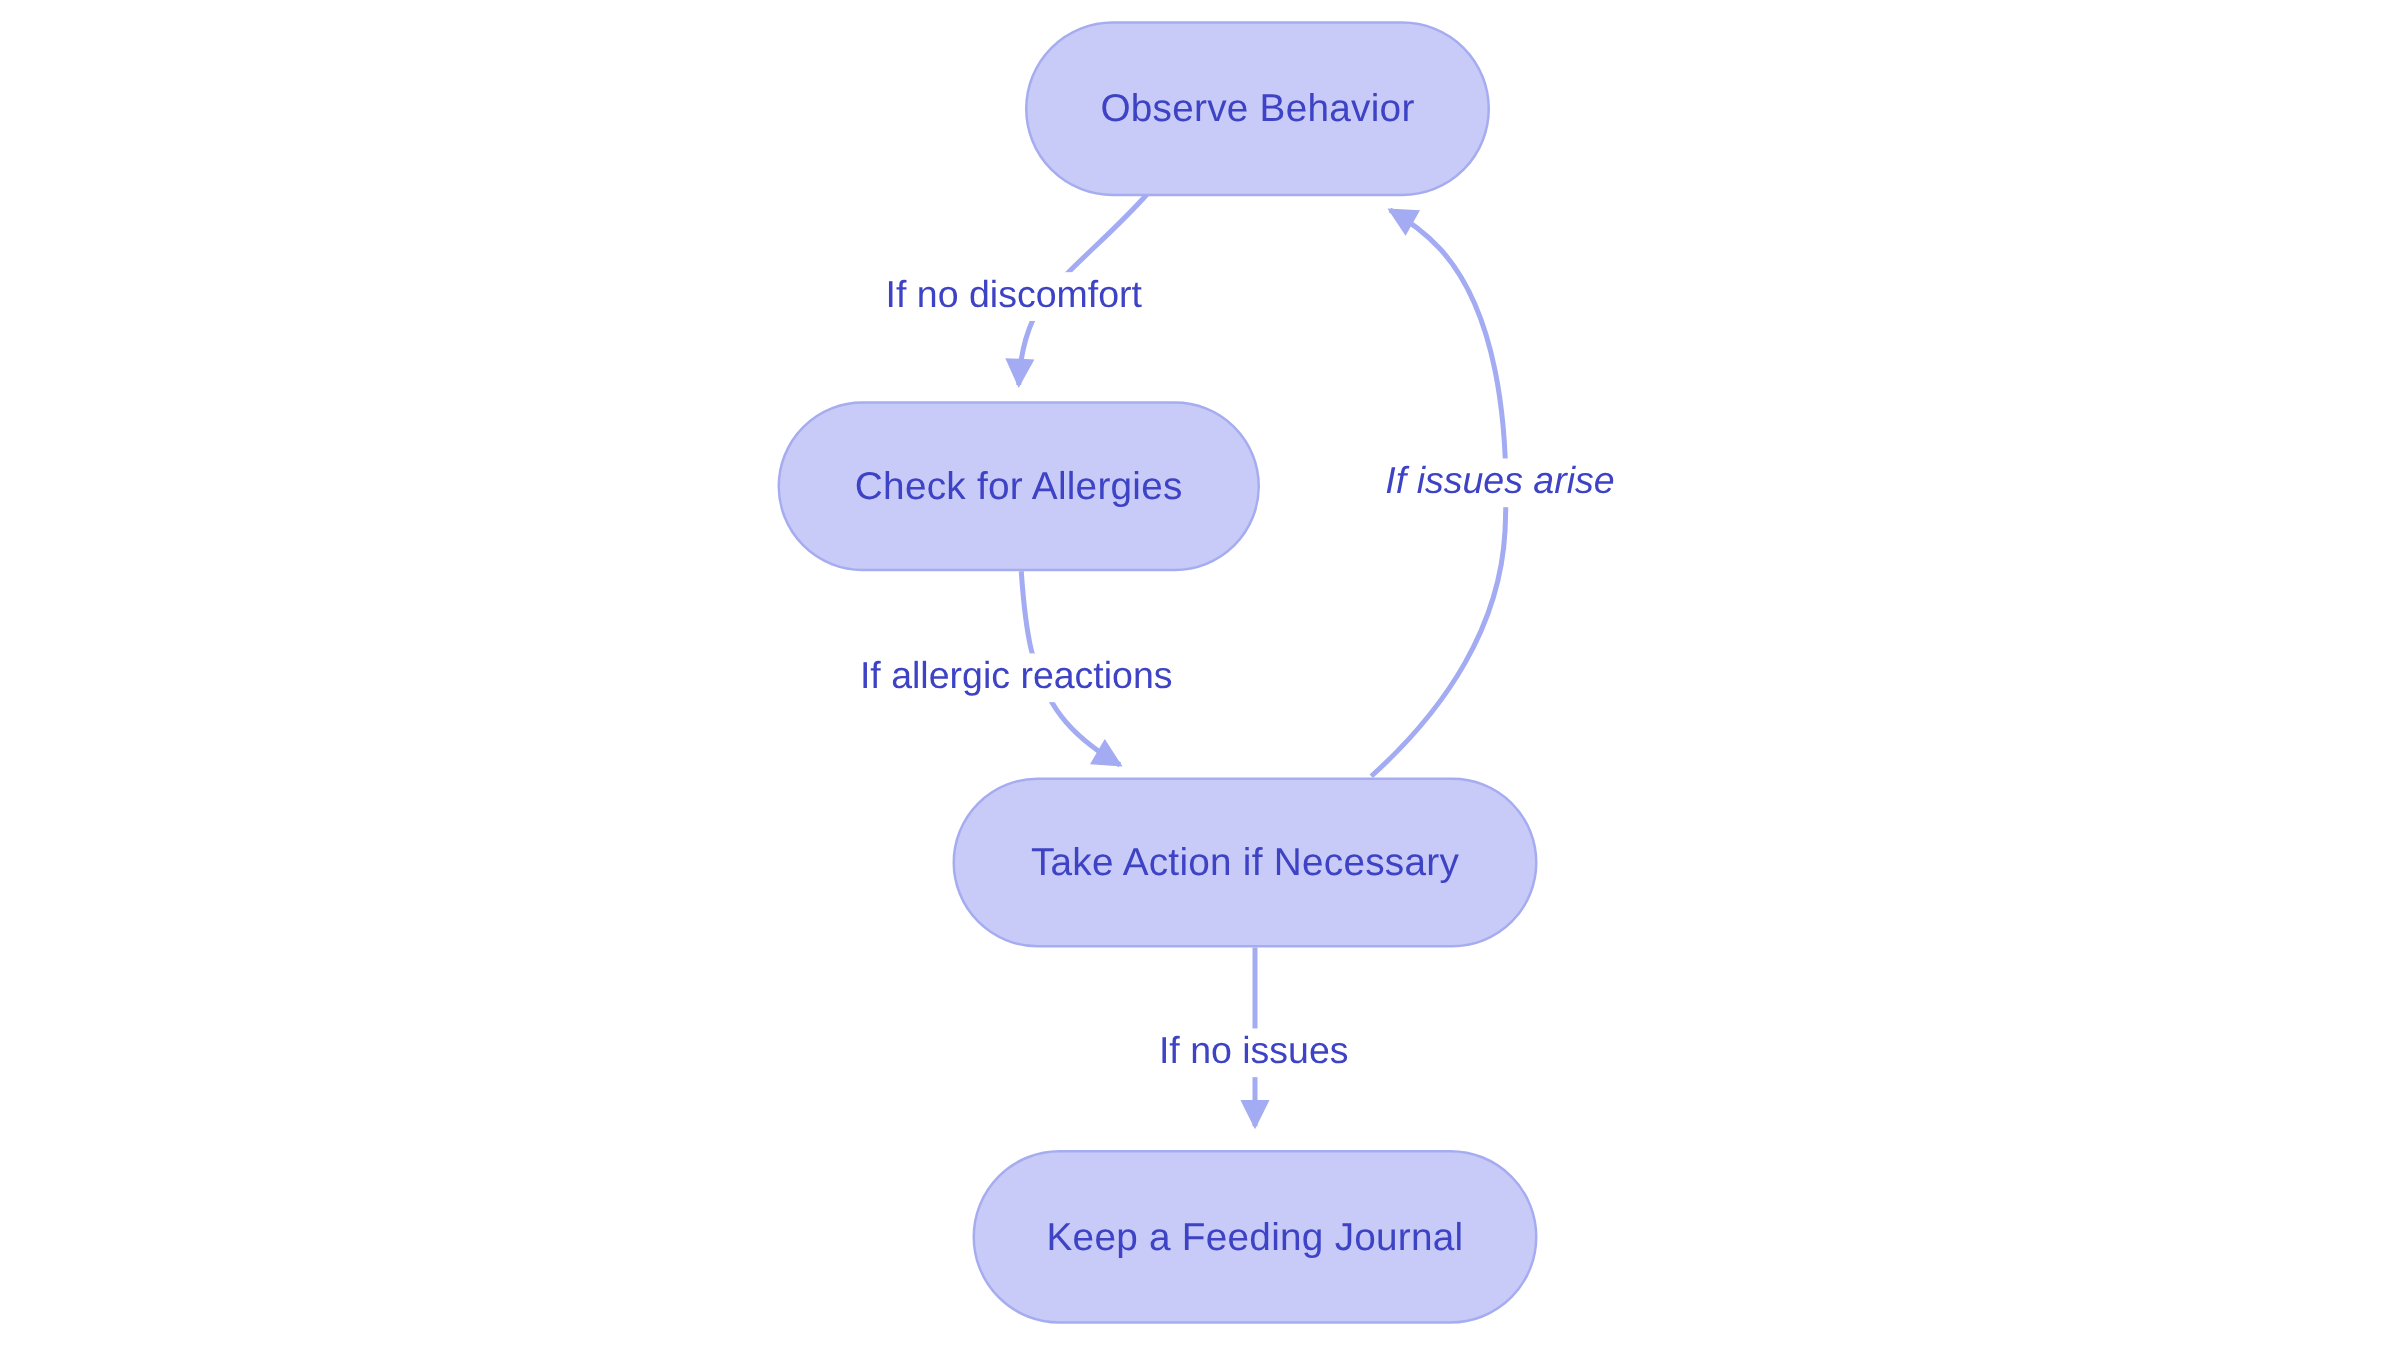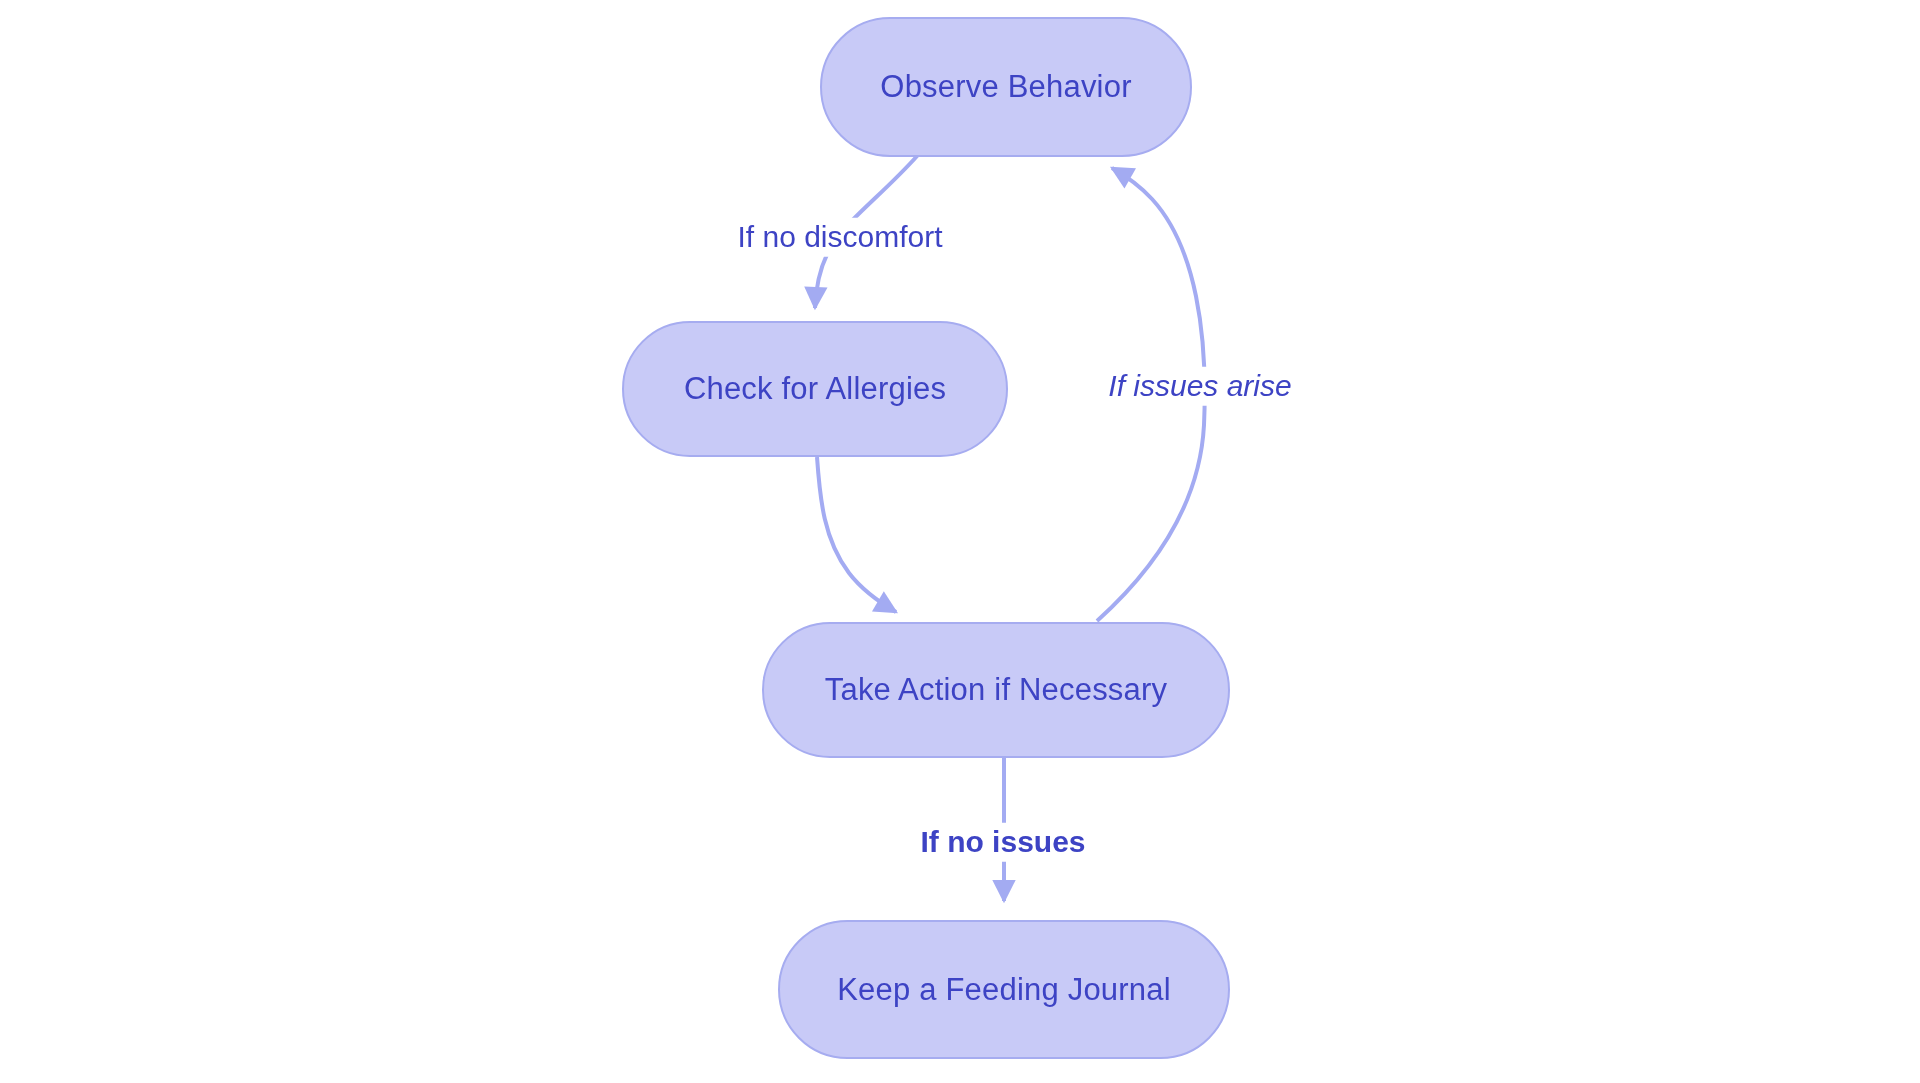--- a/index.html
+++ b/index.html
@@ -57,24 +57,24 @@
     color: var(--text);
     font-size: 30px;
     line-height: 1.15;
     padding: 2px 8px;
     white-space: nowrap;
   }
   .node-observe  { left: 820px; top: 17px;  width: 372px; height: 140px; align-items: center; }
   .node-check    { left: 622px; top: 321px; width: 386px; height: 136px; }
   .node-action   { left: 762px; top: 622px; width: 468px; height: 136px; }
   .node-journal  { left: 778px; top: 920px; width: 452px; height: 139px; }
-  .label-no-discomfort { left: 840px;  top: 237px; }
+  .label-no-discomfort { left: 811px;  top: 237px; }
   .label-allergic      { left: 813px;  top: 542px; }
   .label-issues-arise  { left: 1200px; top: 386px; font-style: italic; }
-  .label-no-issues     { left: 1003px; top: 842px; font-weight: bold; }
+  .label-no-issues     { left: 1003px; top: 842px; }
 </style>
 </head>
 <body>
 
 <div class="canvas">
 
   <svg class="edges-svg" width="1920" height="1083" viewBox="0 0 1920 1083">
     <defs>
       <marker id="arrowhead" viewBox="0 0 12 12" refX="10" refY="6" markerUnits="userSpaceOnUse" markerWidth="30" markerHeight="28" orient="auto">
         <path class="arrowhead" d="M1,1 L11,6 L1,11 Z"></path>
@@ -97,18 +97,19 @@
   <div class="node node-journal">
     <span>Keep a Feeding Journal</span>
   </div>
 
   <div class="node node-action">
     <span>Take Action if Necessary</span>
   </div>
 
   <div class="edge-label label-no-discomfort">If no discomfort</div>
 
+  <div class="edge-label label-allergic">If allergic reactions</div>
 
   <div class="edge-label label-issues-arise">If issues arise</div>
 
   <div class="edge-label label-no-issues">If no issues</div>
 
 </div>
 
 </body></html>

